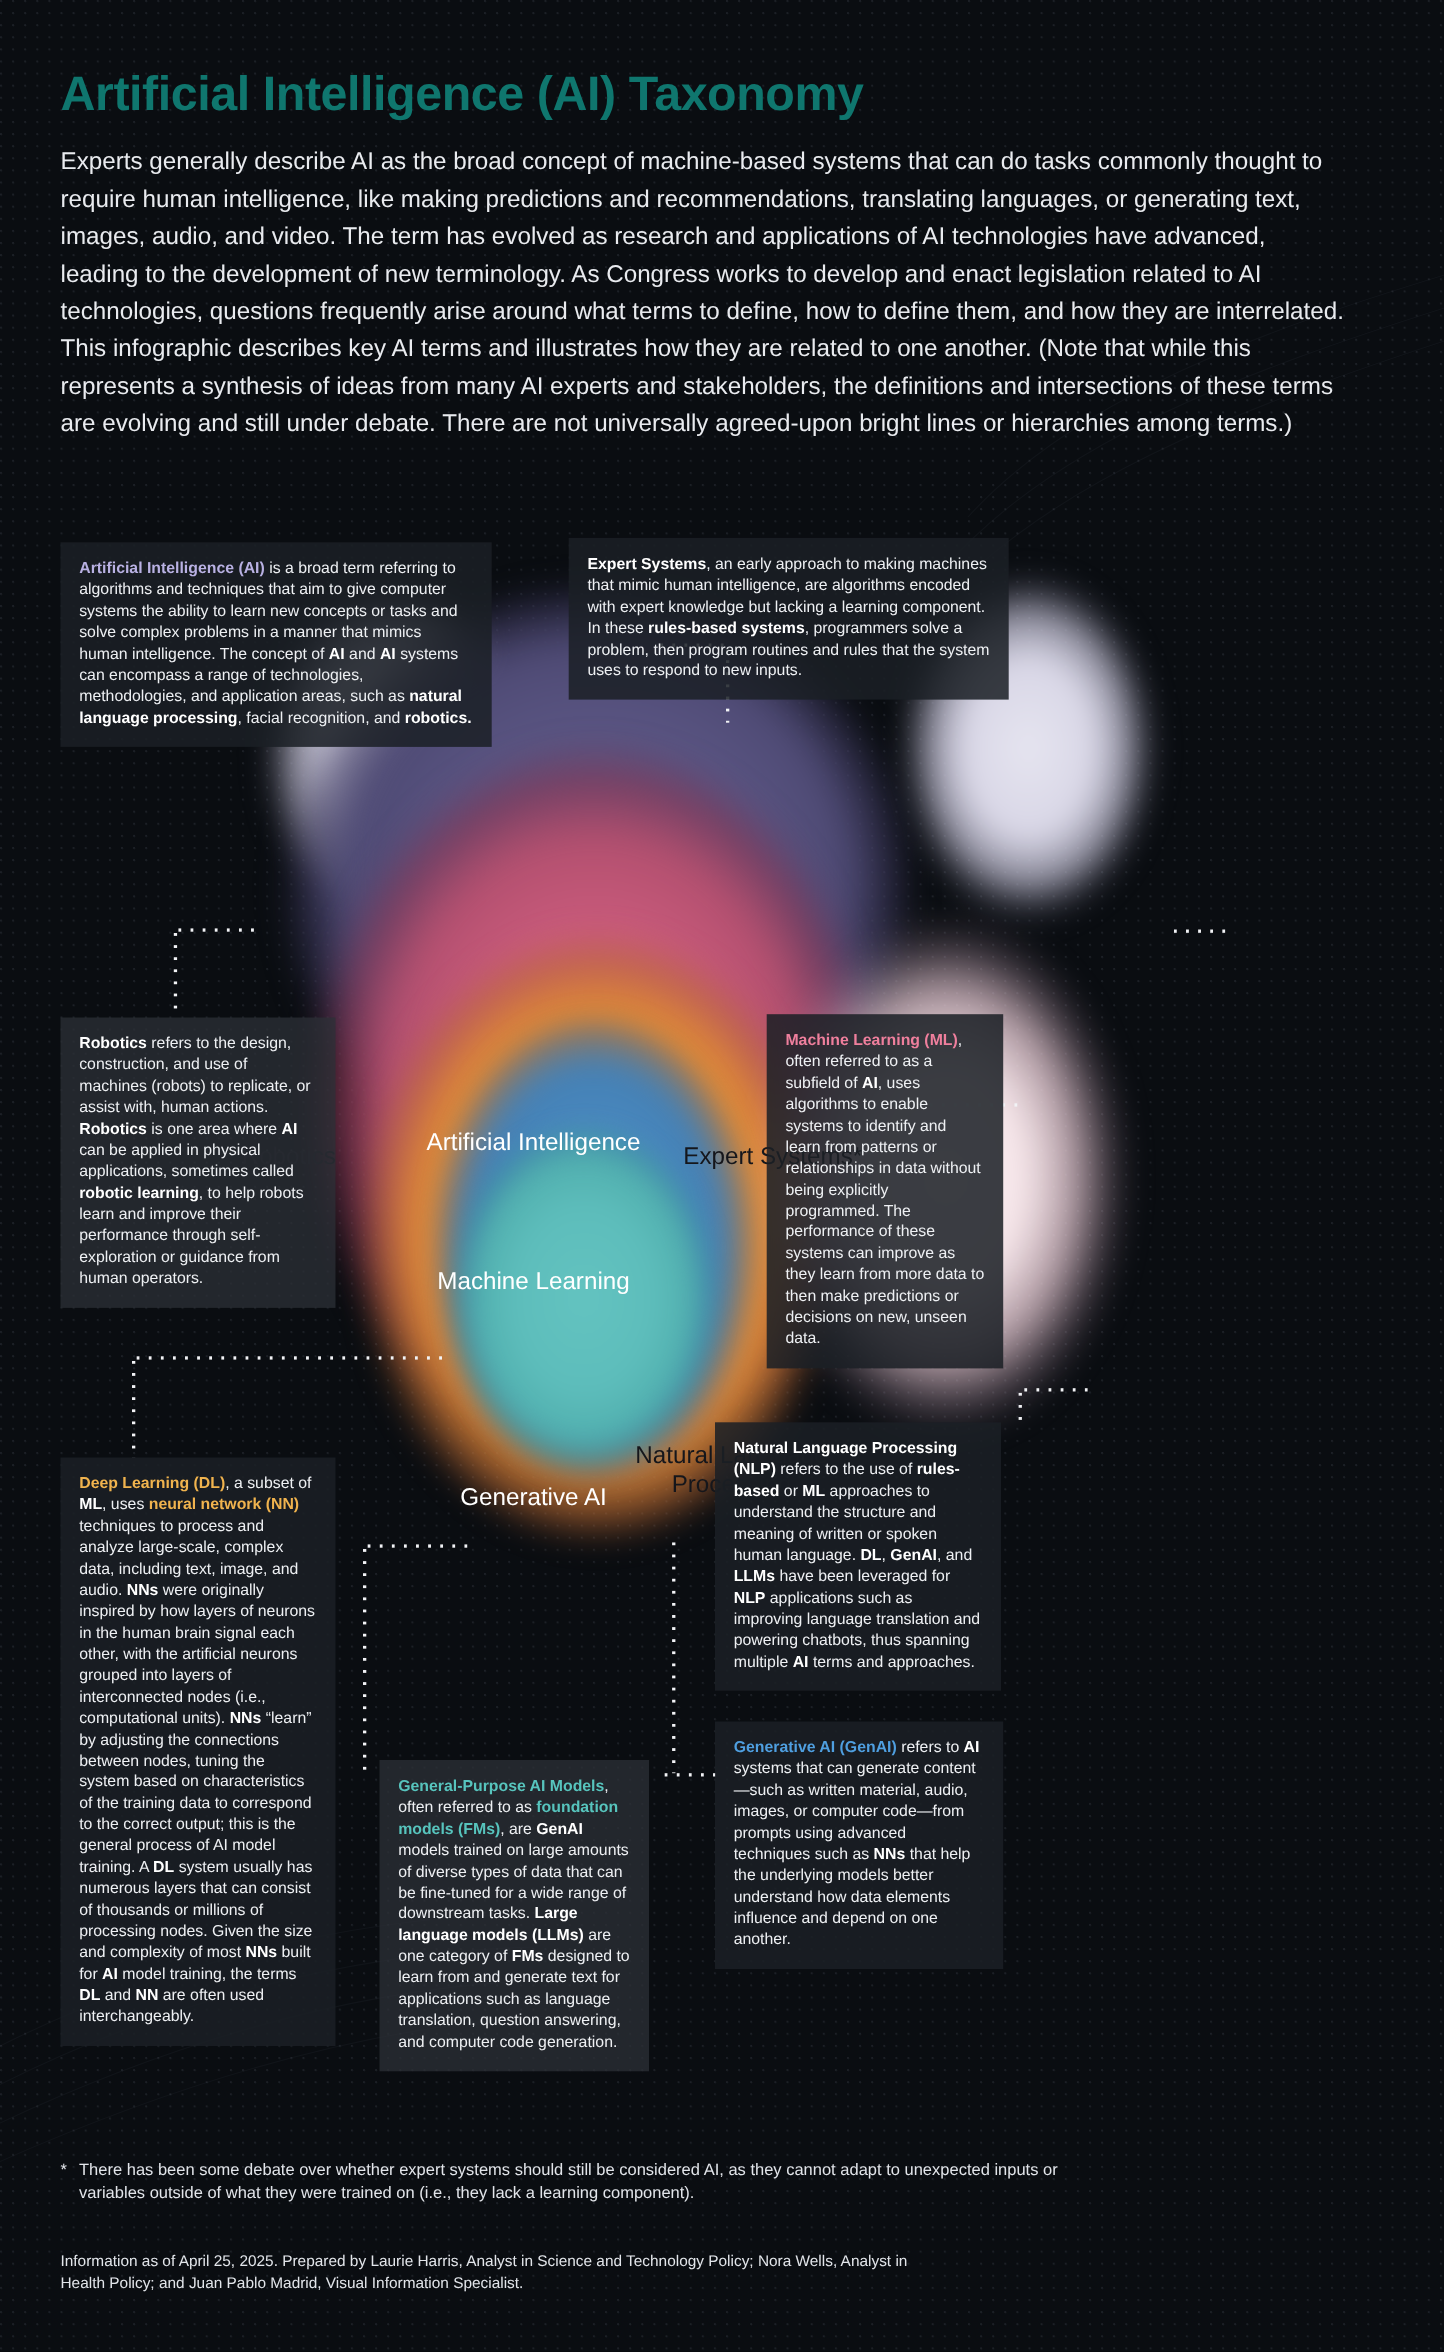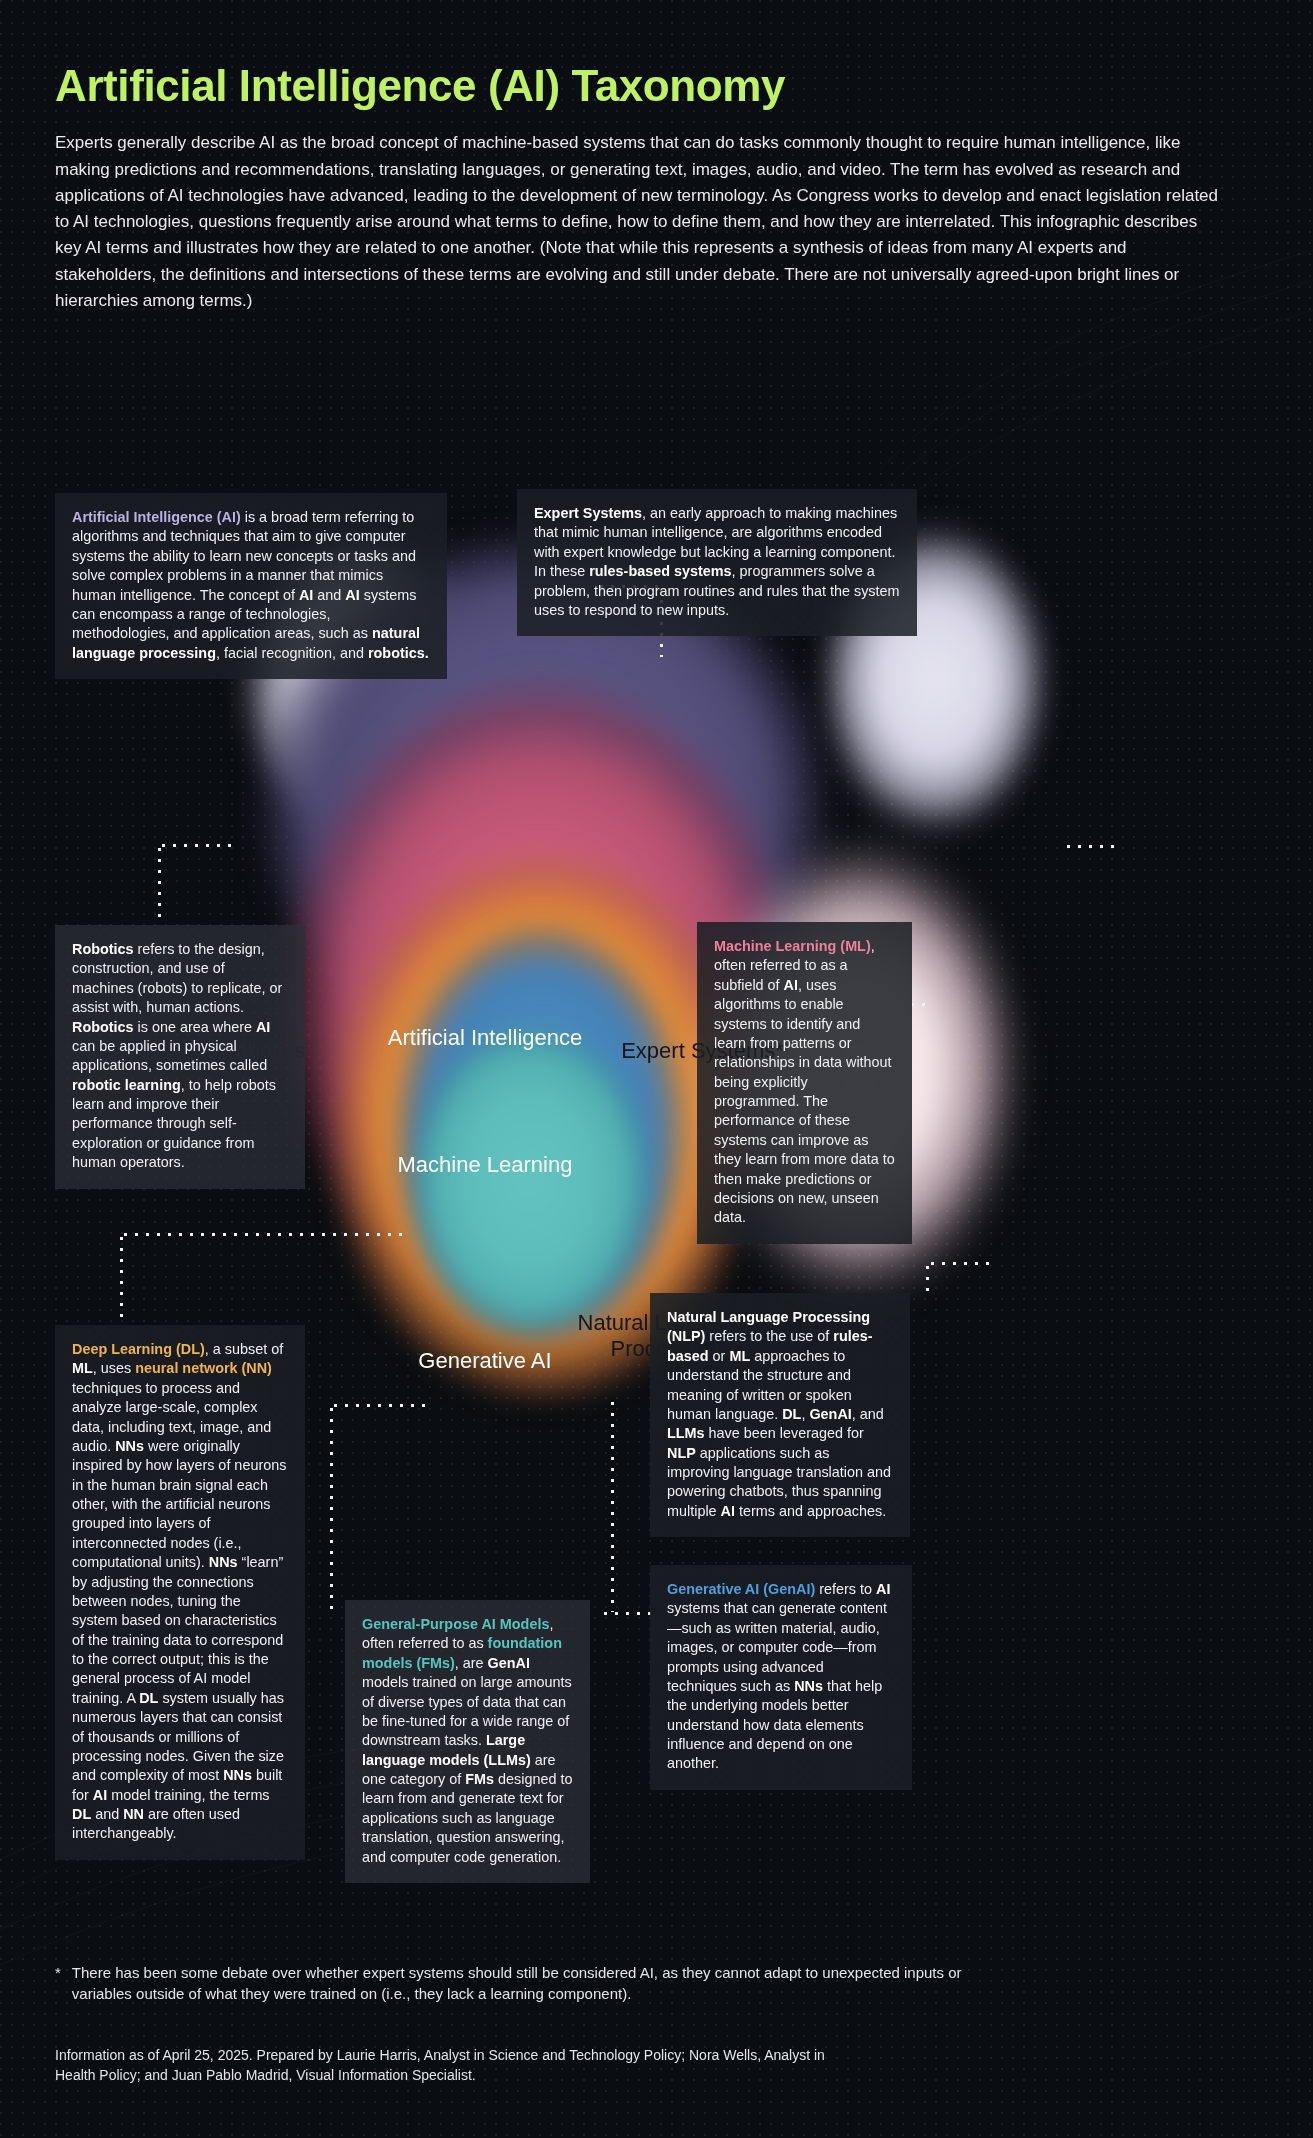--- a/index.html
+++ b/index.html
@@ -40,27 +40,27 @@
   .header {
     position: absolute;
     left: 55px;
     top: 62px;
     width: 1215px;
     z-index: 6;
   }
   .title {
     font-size: 44px;
     font-weight: bold;
-    color: #bef264;
+    color: #0f766e;
     letter-spacing: -0.4px;
     line-height: 1.1;
   }
   .intro {
     margin-top: 20px;
-    font-size: 17px;
+    font-size: 22px;
     line-height: 1.545;
     color: #e9ebef;
     width: 1170px;
   }
 
   
   .circles {
     position: absolute;
     left: 0;
     top: 430px;

